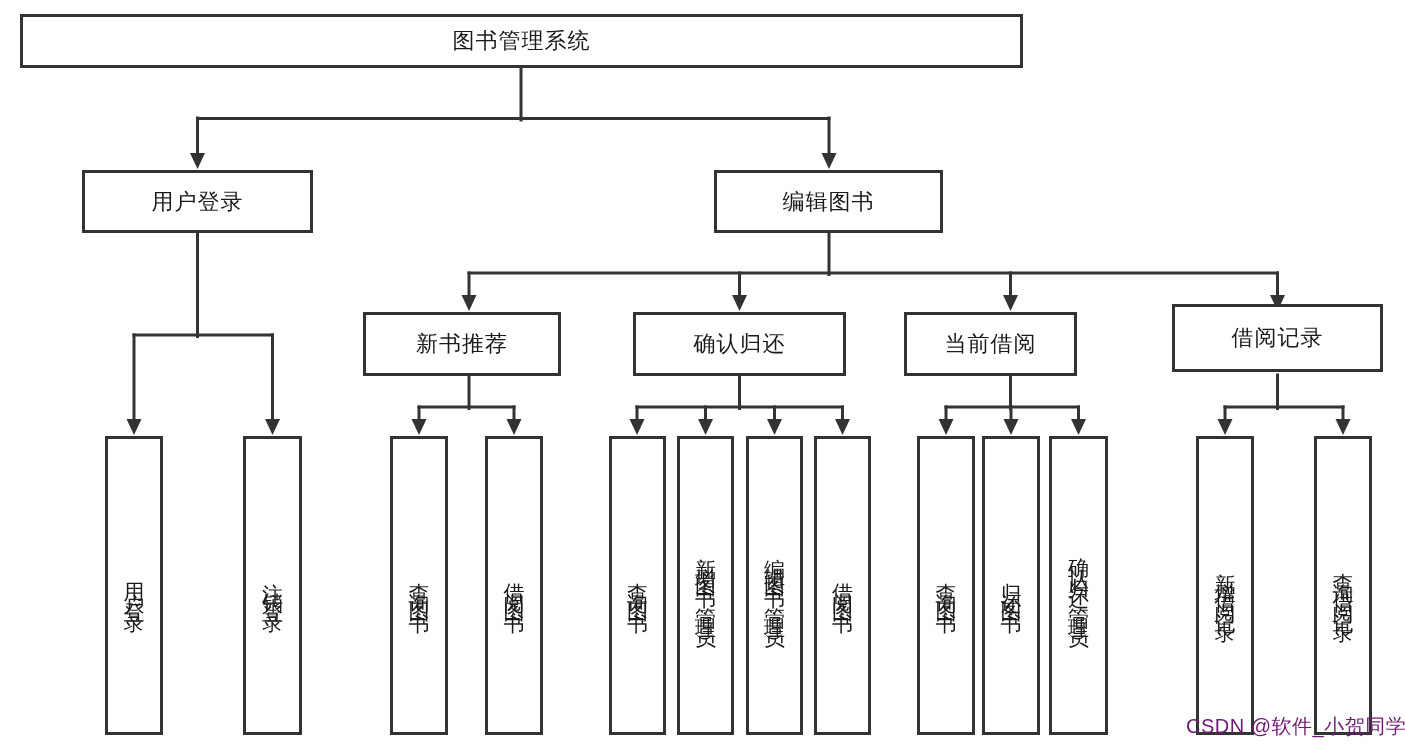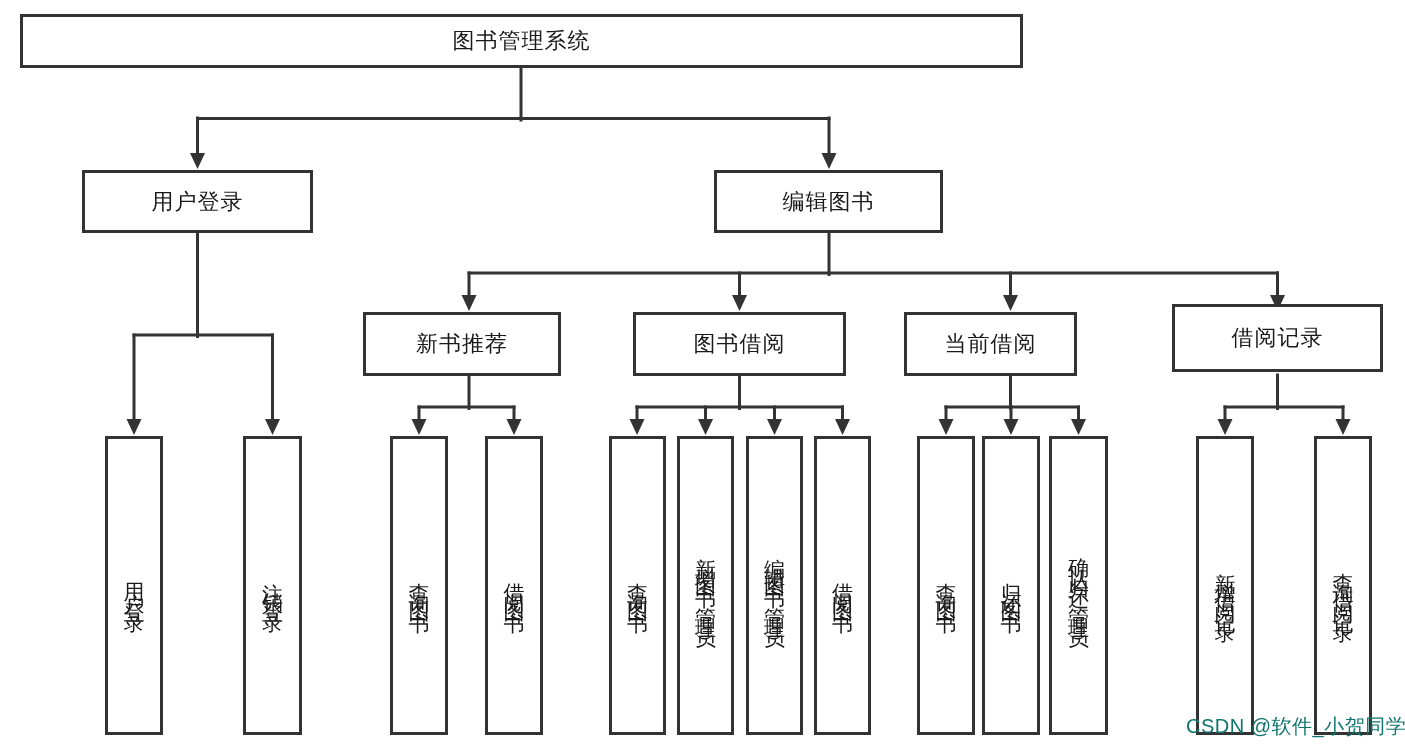--- a/index.html
+++ b/index.html
@@ -28,21 +28,21 @@
     font-size:21px;
     letter-spacing:10px;
     line-height:1.05;
     white-space:nowrap;
   }
   .watermark{
     position:absolute;
     left:1186px;top:713px;
     width:215px;
     font-size:20px;
-    color:#0f766e;
+    color:#701a75;
     white-space:nowrap;
     letter-spacing:0.5px;
   }
 </style>
 </head>
 <body>
 
 <div class="canvas">
 
   <svg class="connectors" width="1405" height="747" viewBox="0 0 1405 747" stroke="#333333" stroke-width="3" stroke-linecap="square" fill="none">
@@ -106,21 +106,21 @@
     <line x1="1343" y1="407" x2="1343" y2="420"></line>
     <polygon points="1335.5,419 1350.5,419 1343,435" fill="#333333" stroke="none"></polygon>
   </svg>
 
   <div class="node h" style="left:20px;top:14px;width:1003px;height:54px">图书管理系统</div>
 
   <div class="node h" style="left:82px;top:170px;width:231px;height:63px">用户登录</div>
   <div class="node h" style="left:714px;top:170px;width:229px;height:63px">编辑图书</div>
 
   <div class="node h" style="left:363px;top:312px;width:198px;height:64px">新书推荐</div>
-  <div class="node h" style="left:633px;top:312px;width:213px;height:64px">图书借阅</div>
+  <div class="node h" style="left:633px;top:312px;width:213px;height:64px">确认归还</div>
   <div class="node h" style="left:904px;top:312px;width:173px;height:64px">当前借阅</div>
   <div class="node h" style="left:1172px;top:304px;width:211px;height:68px">借阅记录</div>
 
   <div class="node v" style="left:105px;top:436px;width:58px;height:299px">用户登录</div>
   <div class="node v" style="left:243px;top:436px;width:59px;height:299px">注销登录</div>
 
   <div class="node v" style="left:390px;top:436px;width:58px;height:299px">查询图书</div>
   <div class="node v" style="left:485px;top:436px;width:58px;height:299px">借阅图书</div>
 
   <div class="node v" style="left:609px;top:436px;width:57px;height:299px">查询图书</div>

